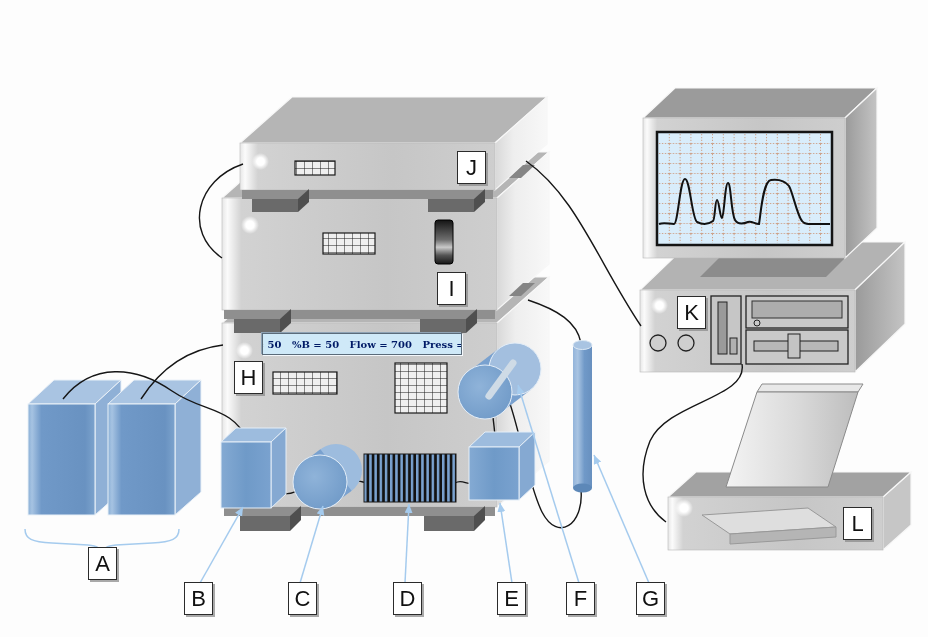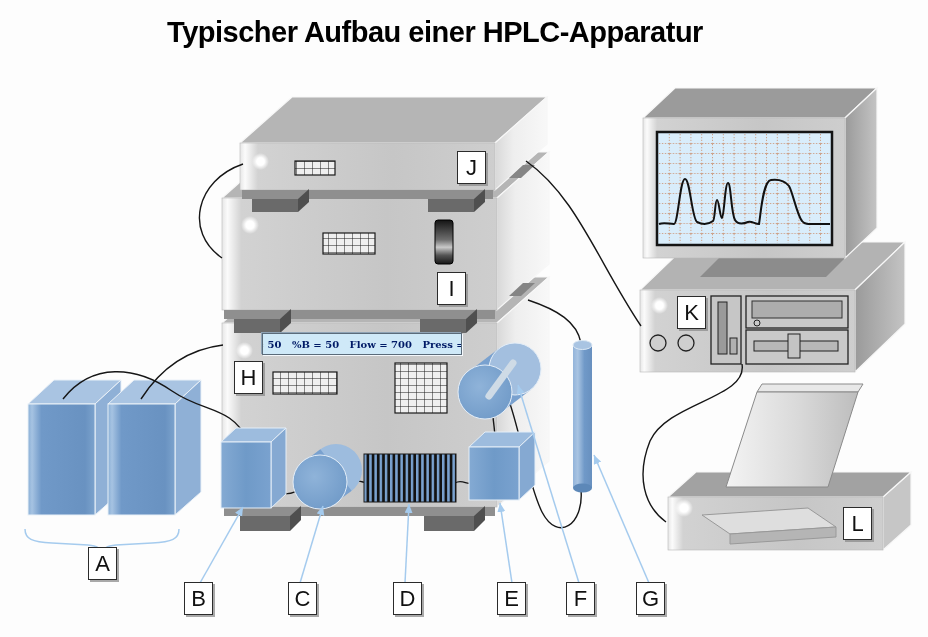--- a/index.html
+++ b/index.html
@@ -261,21 +261,20 @@
       <path d="M25,529 C25,539 32,542 52,543 L88,545 C98,546 100,548 102,554 C104,548 106,546 116,545 L152,543 C172,542 179,539 179,529"></path>
       <line x1="200" y1="583" x2="243" y2="507" marker-end="url(#ah)"></line>
       <line x1="300" y1="583" x2="323" y2="506" marker-end="url(#ah)"></line>
       <line x1="405" y1="583" x2="409" y2="504" marker-end="url(#ah)"></line>
       <line x1="512" y1="583" x2="500" y2="503" marker-end="url(#ah)"></line>
       <line x1="579" y1="583" x2="518" y2="385" marker-end="url(#ah)"></line>
       <line x1="649" y1="583" x2="594" y2="455" marker-end="url(#ah)"></line>
     </g>
   </svg>
 
-  <h1 class="title">Typischer Aufbau einer HPLC-Apparatur</h1>
 
   <div class="lcd">%A = 50   %B = 50   Flow = 700   Press = 188</div>
 
   <div class="lbl" style="left:88px;top:547px">A</div>
   <div class="lbl" style="left:184px;top:582px">B</div>
   <div class="lbl" style="left:288px;top:582px">C</div>
   <div class="lbl" style="left:393px;top:582px">D</div>
   <div class="lbl" style="left:497px;top:582px">E</div>
   <div class="lbl" style="left:566px;top:582px">F</div>
   <div class="lbl" style="left:636px;top:582px">G</div>

